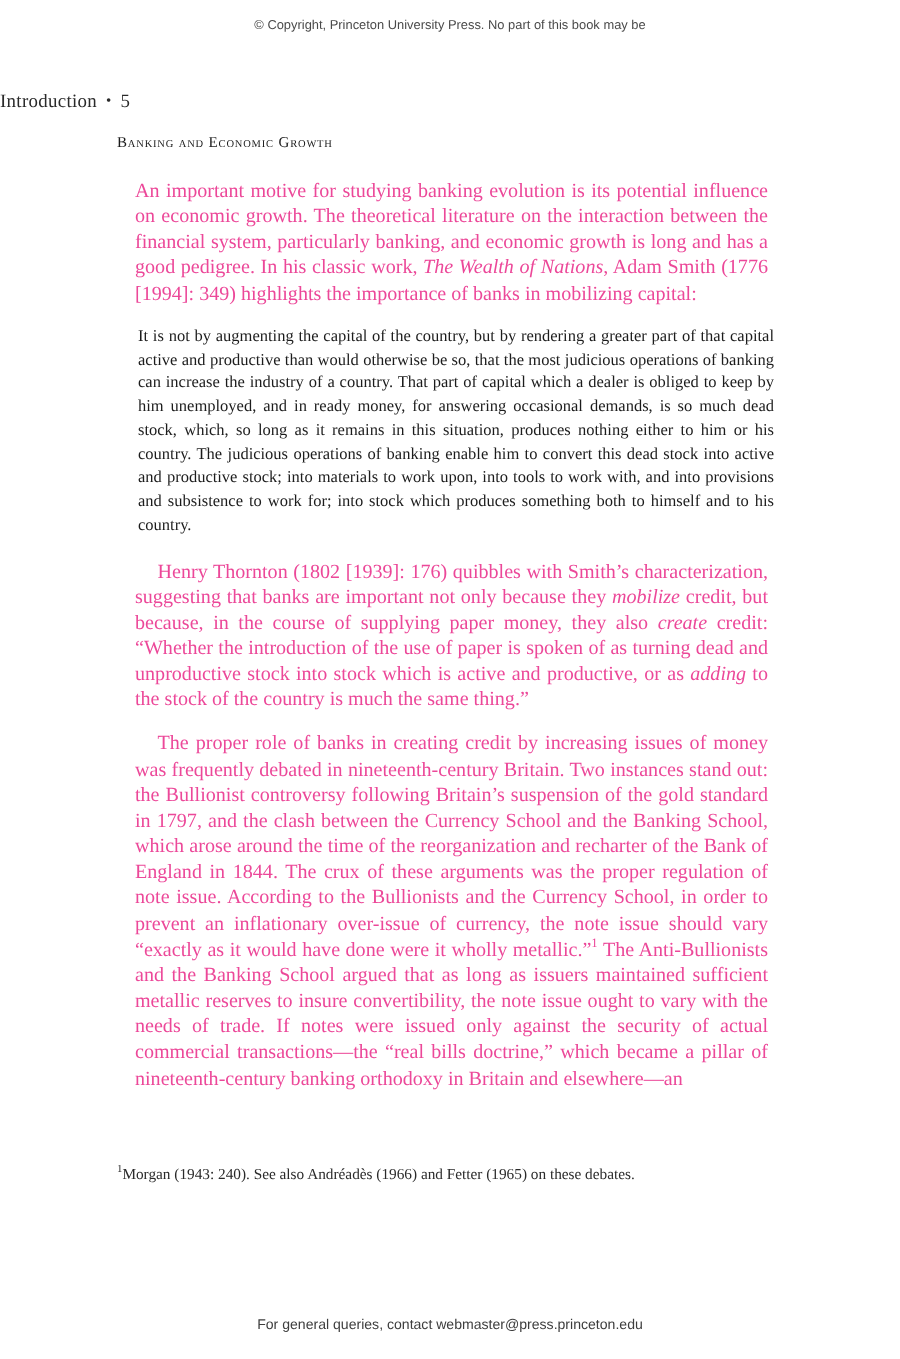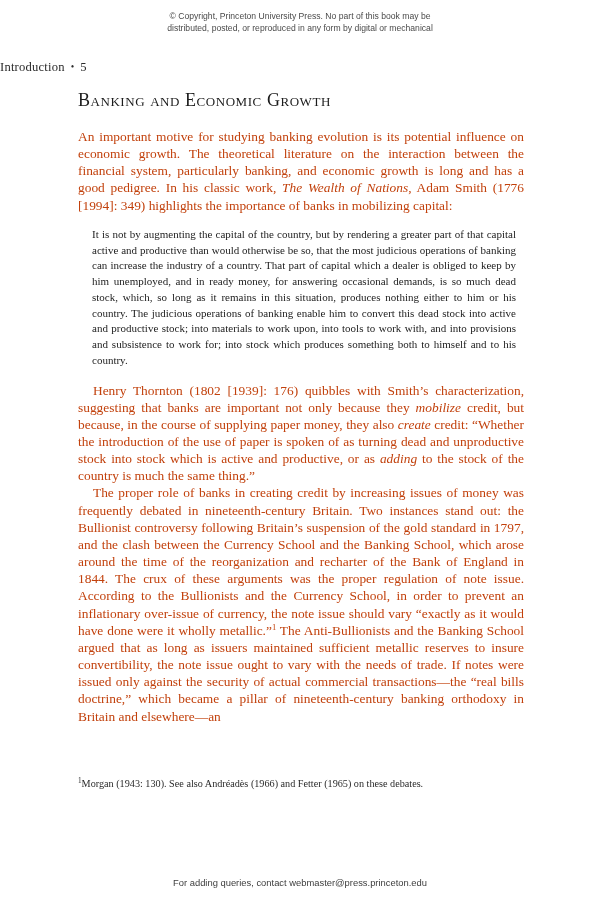--- a/index.html
+++ b/index.html
@@ -59,36 +59,36 @@
 
   
   .text-column {
     position: absolute;
     top: 90px;
     left: 78px;
     width: 446px;
   }
 
   .section-heading {
-    font-size: 18px;
+    font-size: 10px;
     font-variant: small-caps;
     letter-spacing: 0.55px;
     color: #1c1c1c;
     margin: 0 0 17px 0;
     font-weight: normal;
   }
 
   p.body-para {
-    margin: 0;
+    margin: 12px;
     font-size: 13.4px;
     line-height: 17.15px;
     text-align: justify;
     text-justify: inter-word;
     hyphens: none;
-    color: #c2410c;
+    color: #ec4899;
   }
   p.body-para.indented {
     text-indent: 15px;
   }
 
   blockquote.block-quote {
     margin: 13px 0 13px 14px;
     width: 424px;
     font-size: 11px;
     line-height: 15.75px;
@@ -139,21 +139,20 @@
     color: #3d3d3d;
   }
 </style>
 </head>
 <body>
 
 <div class="page">
 
   <div class="copyright-notice">
     <span class="cline">© Copyright, Princeton University Press. No part of this book may be</span>
-    <span class="cline">distributed, posted, or reproduced in any form by digital or mechanical</span>
   </div>
 
   <div class="running-head">
     <span>Introduction</span><span class="rh-sep">•</span><span>5</span>
   </div>
 
   <div class="text-column">
 
     <h2 class="section-heading">Banking and Economic Growth</h2>
 
@@ -163,18 +162,18 @@
       <p>It is not by augmenting the capital of the country, but by rendering a greater part of that capital active and productive than would otherwise be so, that the most judicious operations of banking can increase the industry of a country. That part of capital which a dealer is obliged to keep by him unemployed, and in ready money, for answering occasional demands, is so much dead stock, which, so long as it remains in this situation, produces nothing either to him or his country. The judicious operations of banking enable him to convert this dead stock into active and productive stock; into materials to work upon, into tools to work with, and into provisions and subsistence to work for; into stock which produces something both to himself and to his country.</p>
     </blockquote>
 
     <p class="body-para indented"><span>Henry Thornton (1802 [1939]: 176) quibbles with Smith’s characterization, suggesting that banks are important not only because they </span><em>mobilize</em><span> credit, but because, in the course of supplying paper money, they also </span><em>create</em><span> credit: “Whether the introduction of the use of paper is spoken of as turning dead and unproductive stock into stock which is active and productive, or as </span><em>adding</em><span> to the stock of the country is much the same thing.”</span></p>
 
     <p class="body-para indented"><span>The proper role of banks in creating credit by increasing issues of money was frequently debated in nineteenth-century Britain. Two instances stand out: the Bullionist controversy following Britain’s suspension of the gold standard in 1797, and the clash between the Currency School and the Banking School, which arose around the time of the reorganization and recharter of the Bank of England in 1844. The crux of these arguments was the proper regulation of note issue. According to the Bullionists and the Currency School, in order to prevent an inflationary over-issue of currency, the note issue should vary “exactly as it would have done were it wholly metallic.”</span><sup class="fn-ref">1</sup><span> The Anti-Bullionists and the Banking School argued that as long as issuers maintained sufficient metallic reserves to insure convertibility, the note issue ought to vary with the needs of trade. If notes were issued only against the security of actual commercial transactions—the “real bills doctrine,” which became a pillar of nineteenth-century banking orthodoxy in Britain and elsewhere—an</span></p>
 
   </div>
 
   <div class="footnote-area">
-    <p class="footnote"><sup>1</sup><span>Morgan (1943: 130). See also Andréadès (1966) and Fetter (1965) on these debates.</span></p>
+    <p class="footnote"><sup>1</sup><span>Morgan (1943: 240). See also Andréadès (1966) and Fetter (1965) on these debates.</span></p>
   </div>
 
-  <div class="page-footer">For adding queries, contact webmaster@press.princeton.edu</div>
+  <div class="page-footer">For general queries, contact webmaster@press.princeton.edu</div>
 
 </div>
 
 </body></html>

